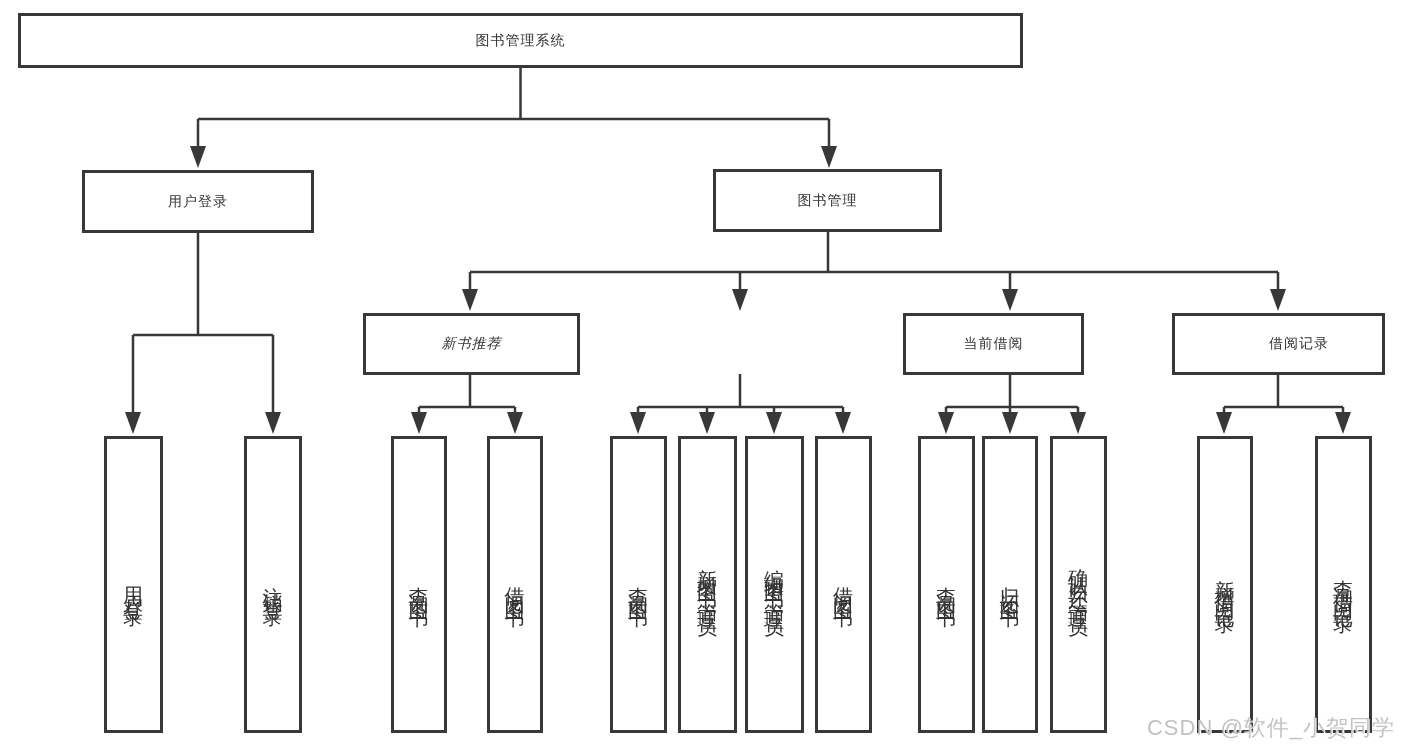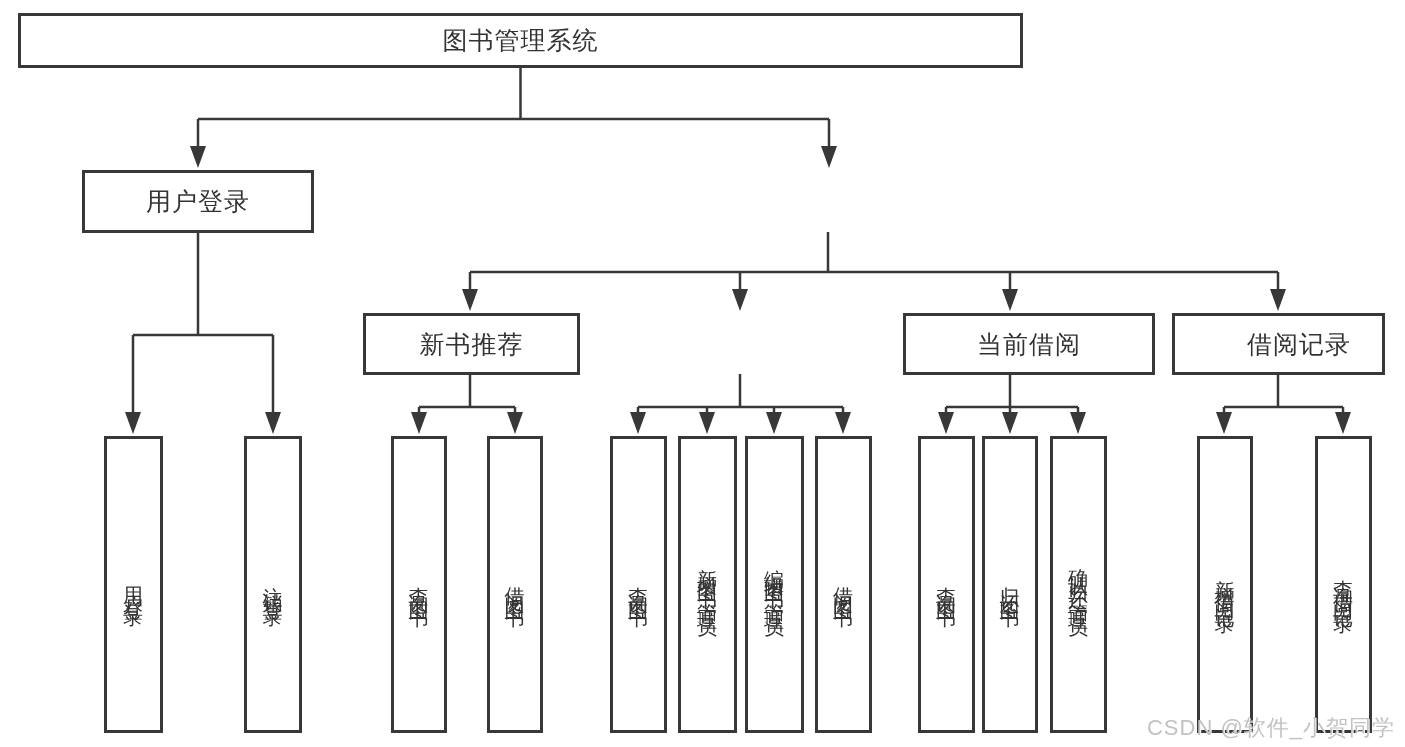--- a/index.html
+++ b/index.html
@@ -19,37 +19,37 @@
   .node, .leaf {
     position: absolute;
     box-sizing: border-box;
     border: 3px solid #383838;
     background: #ffffff;
     display: flex;
     align-items: center;
     justify-content: center;
     color: #333333;
   }
-  .node { font-size: 25px; letter-spacing: 1px; text-align: right; }
+  .node { font-size: 14px; letter-spacing: 1px; text-align: right; }
   .leaf { font-size: 20px; }
   .leaf .vtext {
     writing-mode: vertical-rl;
     letter-spacing: 7px;
     line-height: 1;
     text-align: center;
   }
   
   .n-root  { left: 18px;   top: 13px;  width: 1005px; height: 55px; }
   
   .n-l2-0  { left: 82px;   top: 170px; width: 232px;  height: 63px; }
   .n-l2-1  { left: 713px;  top: 169px; width: 229px;  height: 63px; }
   
-  .n-l3-0  { left: 363px;  top: 313px; width: 217px;  height: 62px; }
+  .n-l3-0  { left: 363px;  top: 313px; width: 217px;  height: 62px; font-style: italic; }
   .n-l3-1  { left: 633px;  top: 313px; width: 215px;  height: 62px; }
-  .n-l3-2  { left: 903px;  top: 313px; width: 252px;  height: 62px; font-family: Liberation Mono, monospace; }
+  .n-l3-2  { left: 903px;  top: 313px; width: 181px;  height: 62px; font-family: Liberation Mono, monospace; }
   .n-l3-3  { left: 1172px; top: 313px; width: 213px;  height: 62px; padding-left: 41px; }
   
   .leaf    { top: 436px; height: 297px; }
   .lf-ul0  { left: 104px;  width: 59px; }
   .lf-ul1  { left: 244px;  width: 58px; }
   .lf-nb0  { left: 391px;  width: 56px; }
   .lf-nb1  { left: 487px;  width: 56px; }
   .lf-bb0  { left: 610px;  width: 57px; }
   .lf-bb1  { left: 678px;  width: 59px; }
   .lf-bb2  { left: 745px;  width: 59px; }
@@ -118,20 +118,23 @@
     </g>
   </svg>
 
   <div class="node n-root">
     <span>图书管理系统</span>
   </div>
 
   <div class="node n-l2-0">
     <span>用户登录</span>
   </div>
+  <div class="node n-l2-1">
+    <span>图书管理</span>
+  </div>
 
   <div class="node n-l3-0">
     <span>新书推荐</span>
   </div>
   <div class="node n-l3-2">
     <span>当前借阅</span>
   </div>
   <div class="node n-l3-3">
     <span>借阅记录</span>
   </div>

